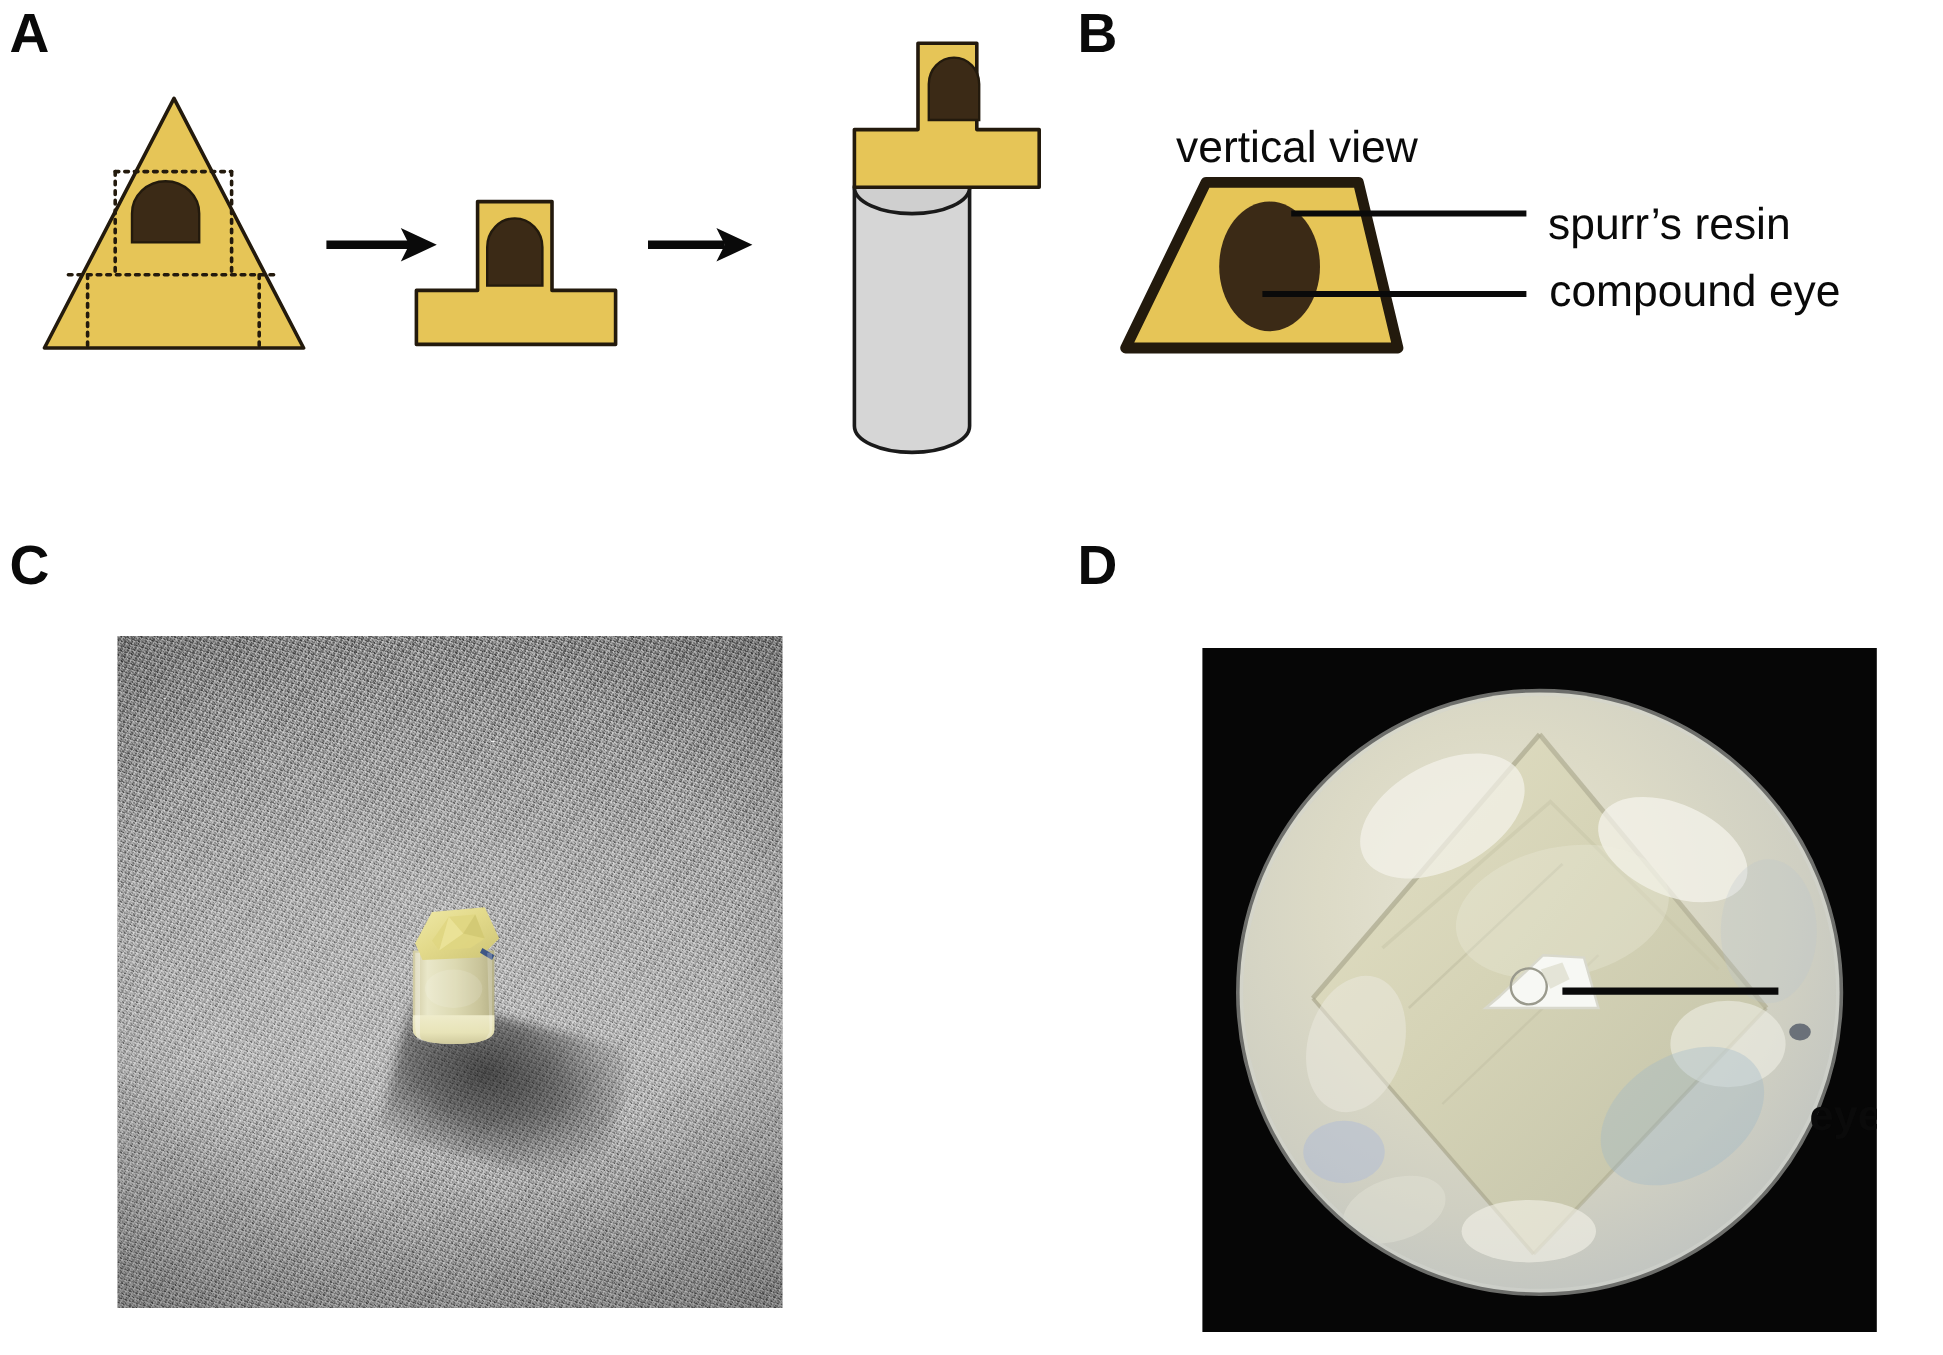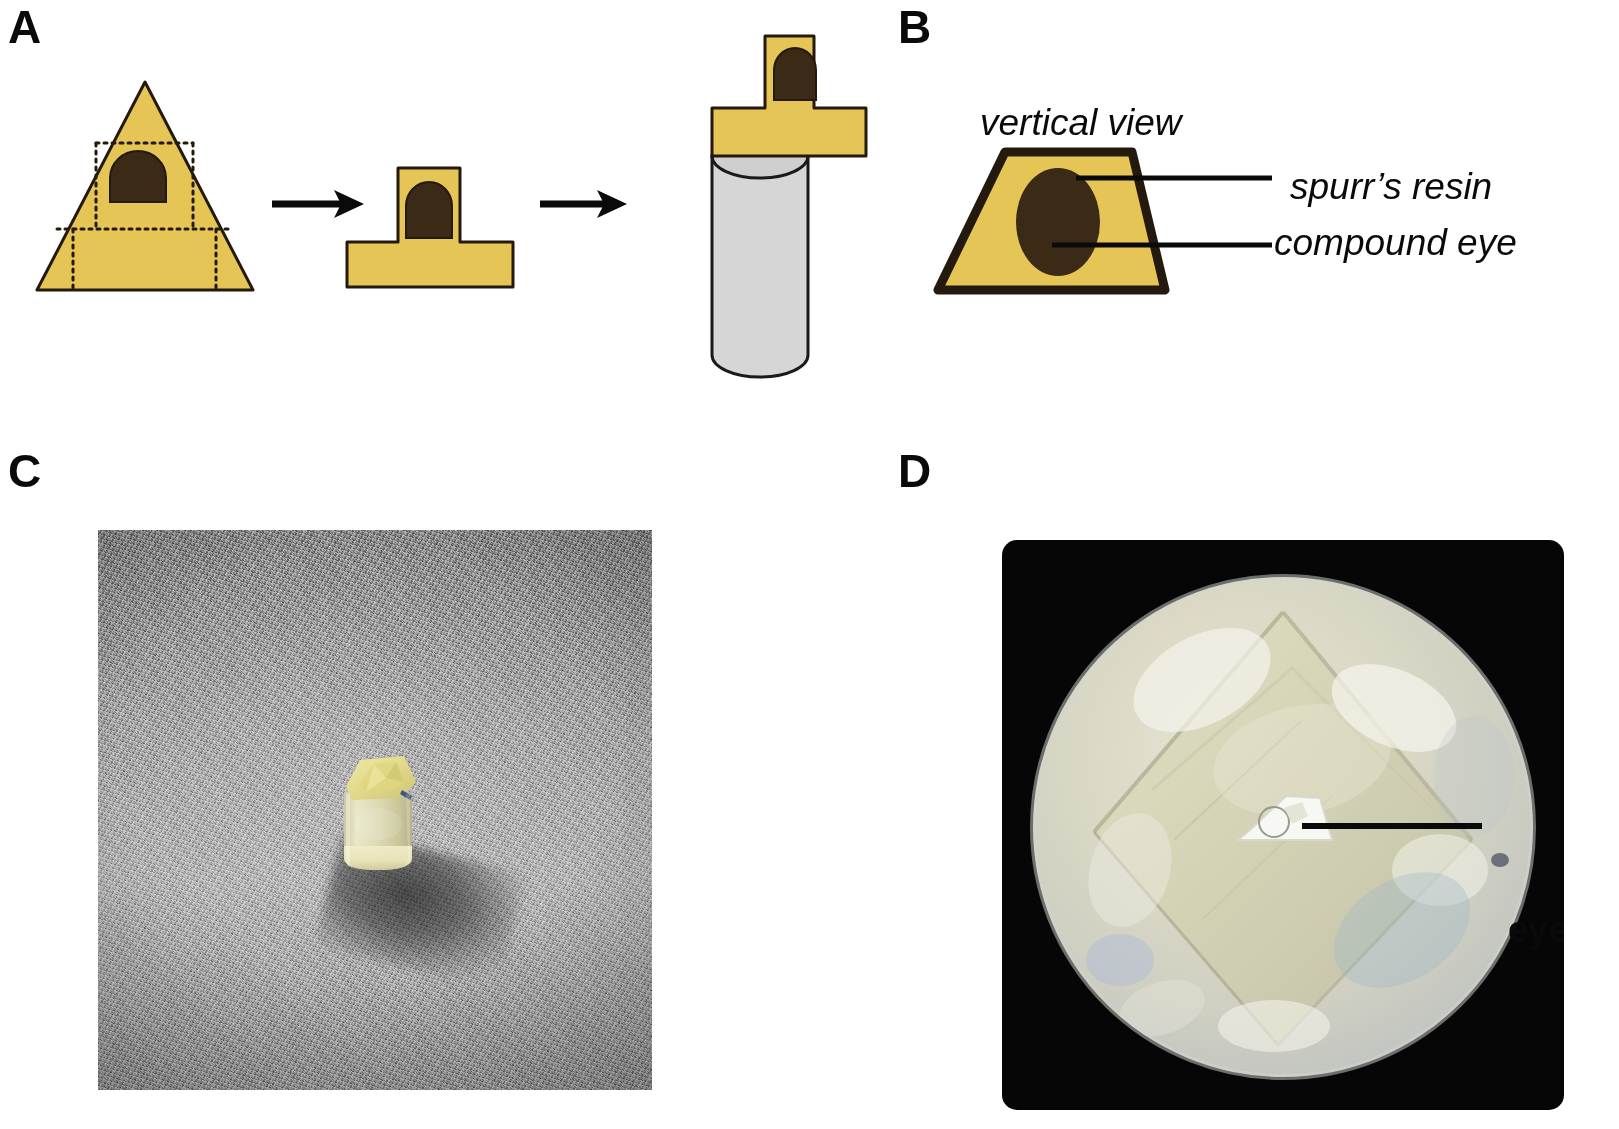--- a/index.html
+++ b/index.html
@@ -38,25 +38,24 @@
 
   
   #panel-b { left: 880px; top: 0px; width: 739px; height: 420px; }
   .b-label {
     position: absolute;
     font-family: "Liberation Sans", sans-serif;
     font-size: 37px;
     color: #0a0a0a;
     white-space: nowrap;
     line-height: 1;
-    font-style: italic;
   }
   #b-vertical-view { left: 100px; top: 104px; }
   #b-resin-label   { left: 410px; top: 168px; }
-  #b-eye-label     { left: 394px; top: 224px; }
+  #b-eye-label     { left: 411px; top: 224px; }
 
   
   #panel-c { left: 0px; top: 430px; width: 880px; height: 699px; }
   .photo-c {
     position: absolute;
     left: 98px;
     top: 100px;
     width: 554px;
     height: 560px;
     overflow: hidden;
@@ -112,21 +111,20 @@
   
   #panel-d { left: 890px; top: 430px; width: 729px; height: 699px; }
   .photo-d {
     position: absolute;
     left: 112px;
     top: 110px;
     width: 562px;
     height: 570px;
     background: #060606;
     overflow: hidden;
-    border-radius: 15px;
   }
   .d-label {
     position: absolute;
     font-family: "Liberation Sans", sans-serif;
     font-weight: 700;
     font-size: 36px;
     color: #0a0a0a;
     line-height: 1;
     white-space: nowrap;
   }

